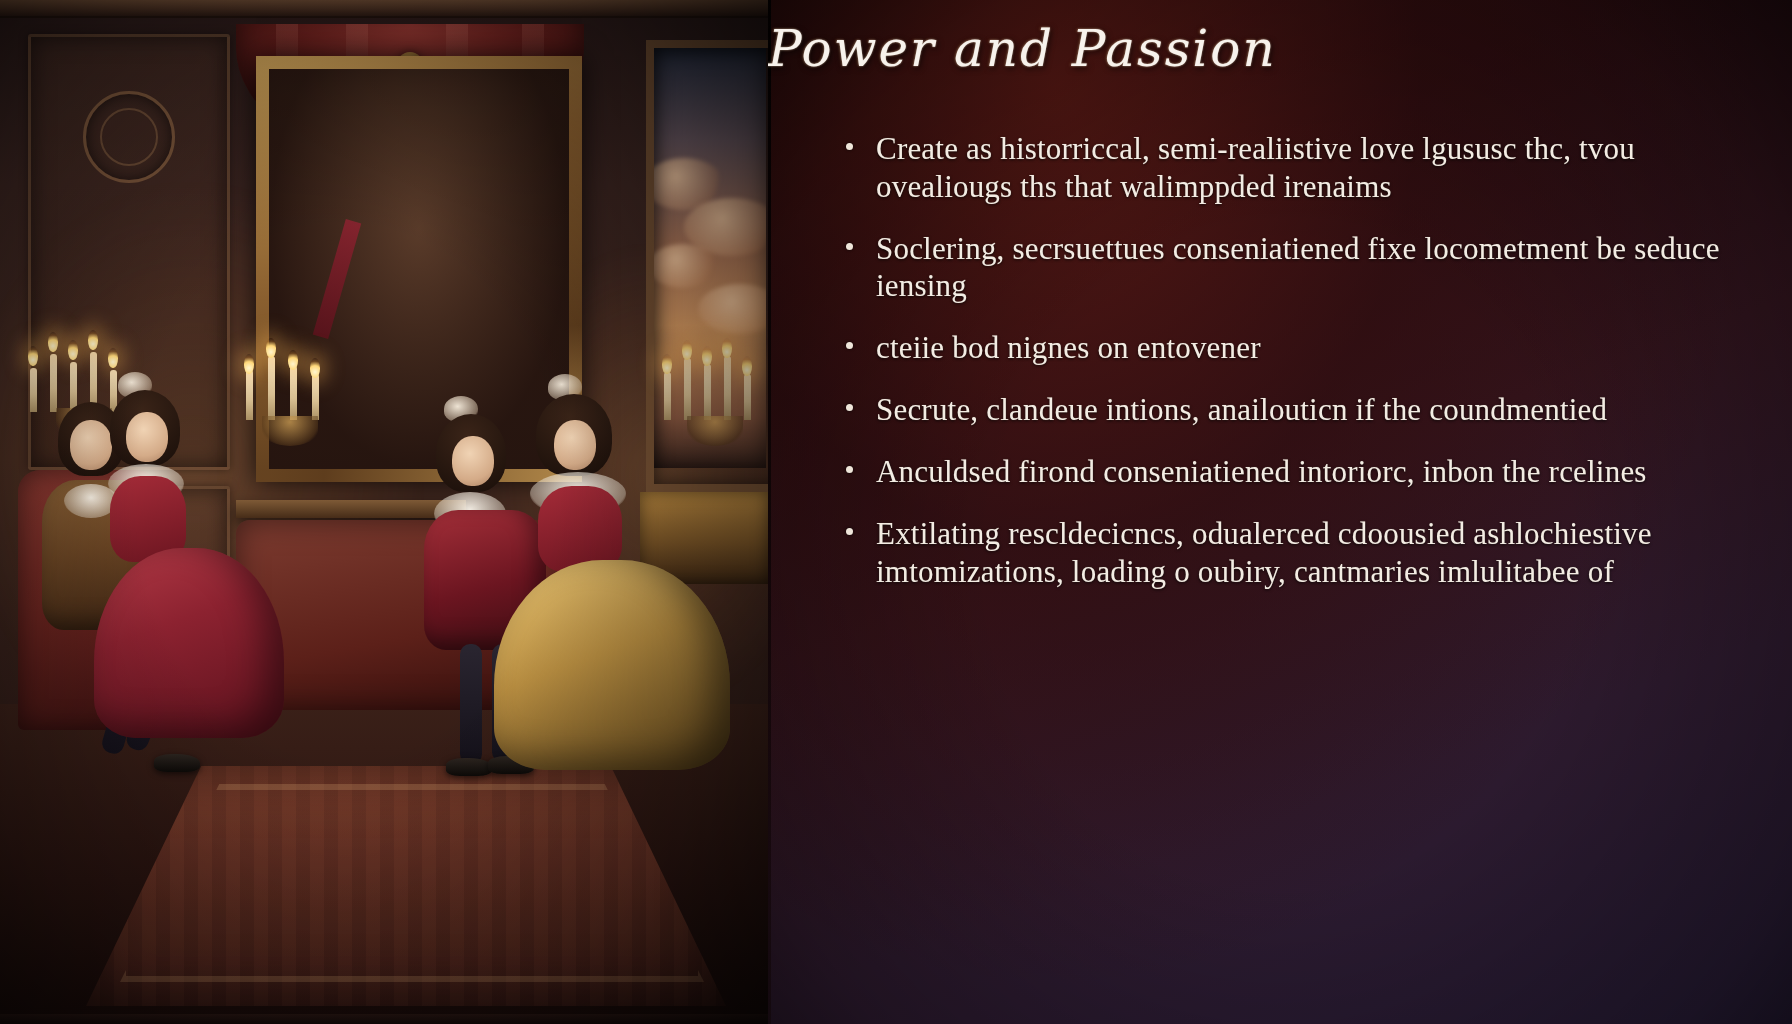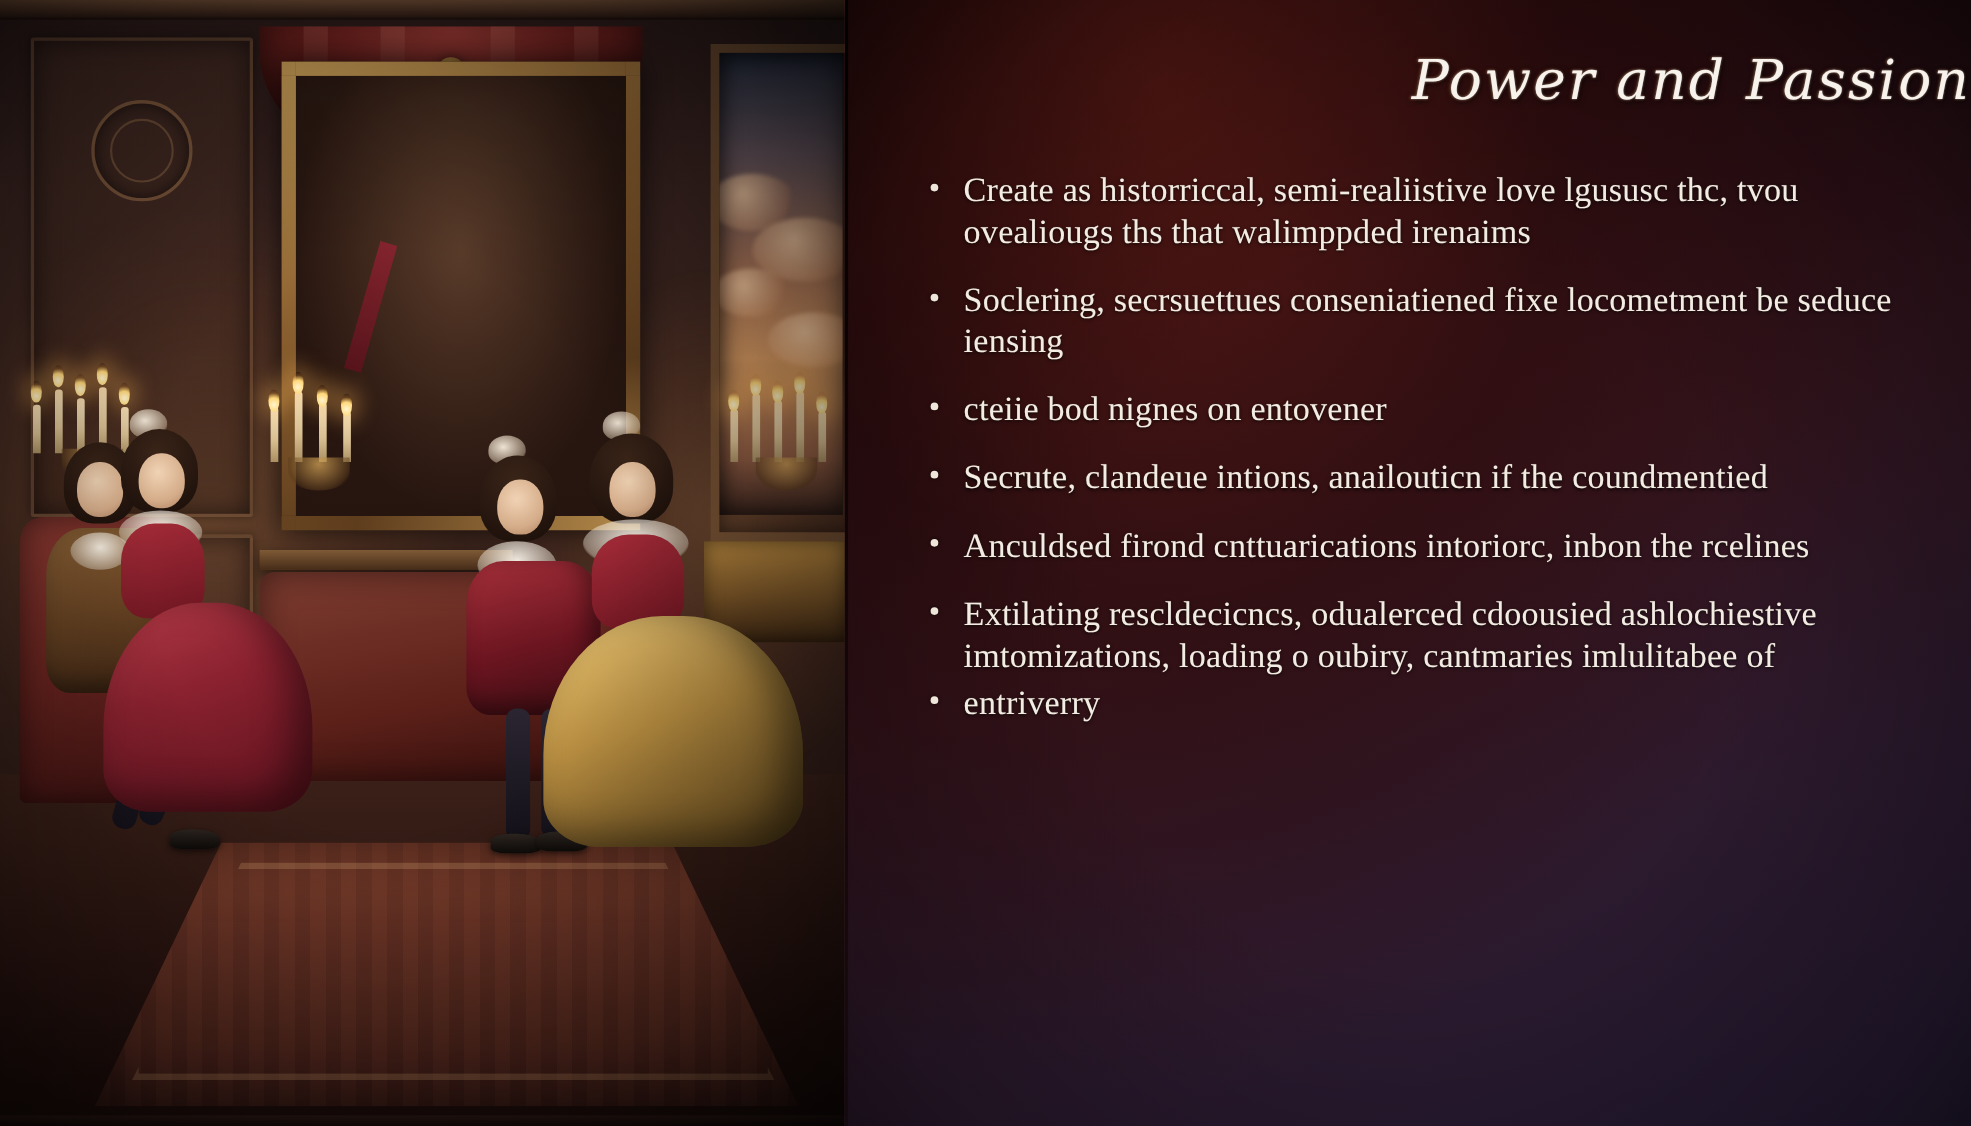--- a/index.html
+++ b/index.html
@@ -347,22 +347,22 @@
   .panel-edge {
     position: absolute;
     left: 0; top: 0; bottom: 0;
     width: 3px;
     background: linear-gradient(180deg, rgba(0,0,0,0.9), rgba(30,10,14,0.6));
   }
   .deck-title {
     position: relative;
     z-index: 2;
     margin: 0;
-    padding-top: 44px;
-    text-align: right;
+    padding-top: 20px;
+    text-align: left;
     color: #f7f2ec;
     font-family: "DejaVu Serif", "Liberation Serif", serif;
     font-style: italic;
     font-weight: 400;
     font-size: 50px;
     letter-spacing: 2px;
     text-shadow:
       0 0 2px rgba(255,240,220,0.55),
       1px 2px 6px rgba(0,0,0,0.8),
       -1px 0 3px rgba(200,130,70,0.35);
@@ -539,19 +539,18 @@
   <div class="text-panel">
     <div class="panel-edge"></div>
 
     <h1 class="deck-title">Power and Passion</h1>
 
     <ul class="bullet-list">
       <li class="bullet-item">Create as historriccal, semi-realiistive love lgususc thc, tvou ovealiougs ths that walimppded irenaims</li>
       <li class="bullet-item">Soclering, secrsuettues conseniatiened fixe locometment be seduce iensing</li>
       <li class="bullet-item">cteiie bod nignes on entovener</li>
       <li class="bullet-item">Secrute, clandeue intions, anailouticn if the coundmentied</li>
-      <li class="bullet-item">Anculdsed firond cnttuarications intoriorc, inbon the rcelines</li>
+      <li class="bullet-item">Anculdsed firond conseniatiened intoriorc, inbon the rcelines</li>
       <li class="bullet-item snug">Extilating rescldecicncs, odualerced cdoousied ashlochiestive imtomizations, loading o oubiry, cantmaries imlulitabee of</li>
-      <li class="bullet-item">entriverry</li>
     </ul>
   </div>
 
 </div>
 
 </body></html>

